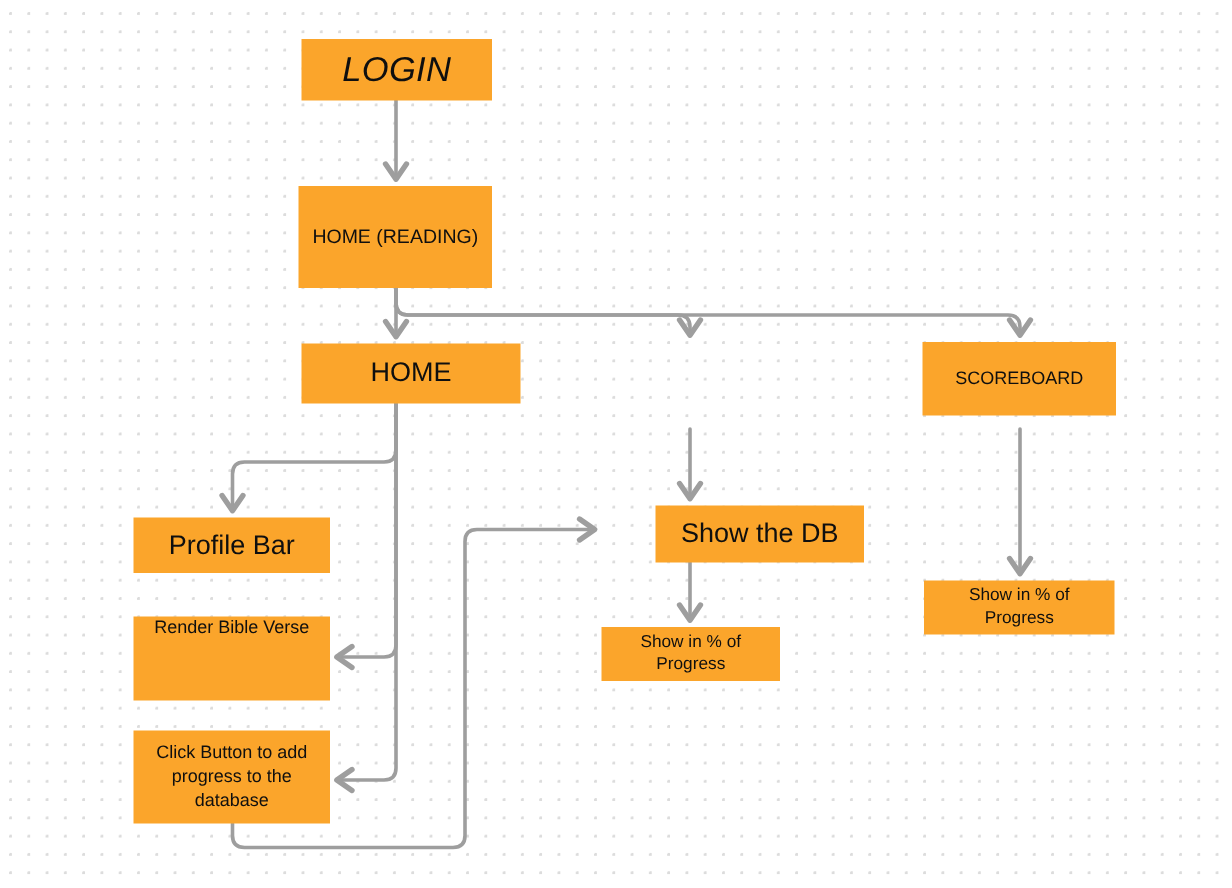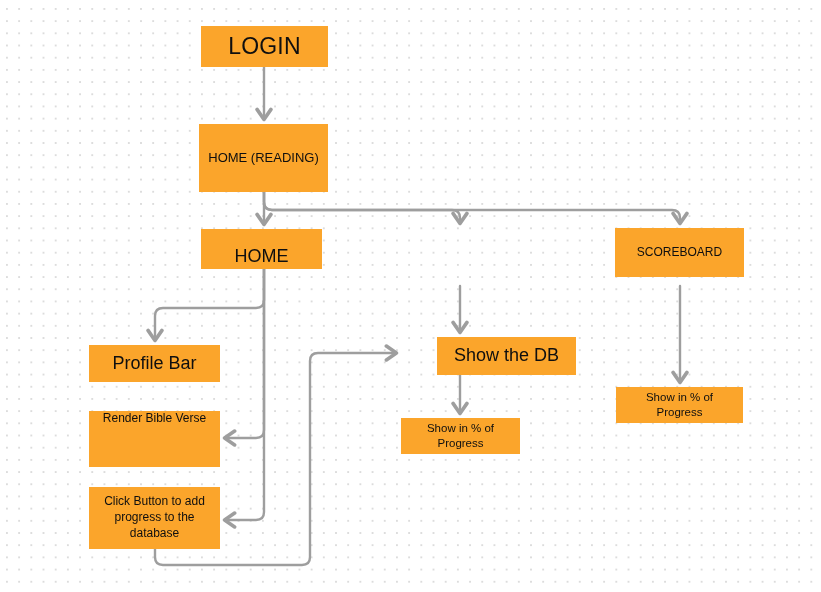--- a/index.html
+++ b/index.html
@@ -89,29 +89,29 @@
                Q310,353 318,353 L395,353"></path>
 
       <path d="M460,286 L460,331"></path>
 
       <path d="M460,375 L460,412"></path>
 
       <path d="M680,286 L680,381"></path>
     </g>
   </svg>
 
-  <div class="node" style="left:201px; top:26px; width:127px; height:41px;">
+  <div class="node" style="left:201px; top:26px; width:127px; height:41px;font-style:italic;">
     <span class="t-xl">LOGIN</span>
   </div>
 
   <div class="node" style="left:199px; top:124px; width:129px; height:68px;">
     <span class="t-md">HOME (READING)</span>
   </div>
 
-  <div class="node" style="left:201px; top:229px; width:121px; height:40px;align-items:flex-end;">
+  <div class="node" style="left:201px; top:229px; width:146px; height:40px;">
     <span class="t-lg">HOME</span>
   </div>
 
 
   <div class="node" style="left:615px; top:228px; width:129px; height:49px;">
     <span class="t-sm">SCOREBOARD</span>
   </div>
 
   <div class="node" style="left:89px; top:345px; width:131px; height:37px;">
     <span class="t-lg">Profile Bar</span>

